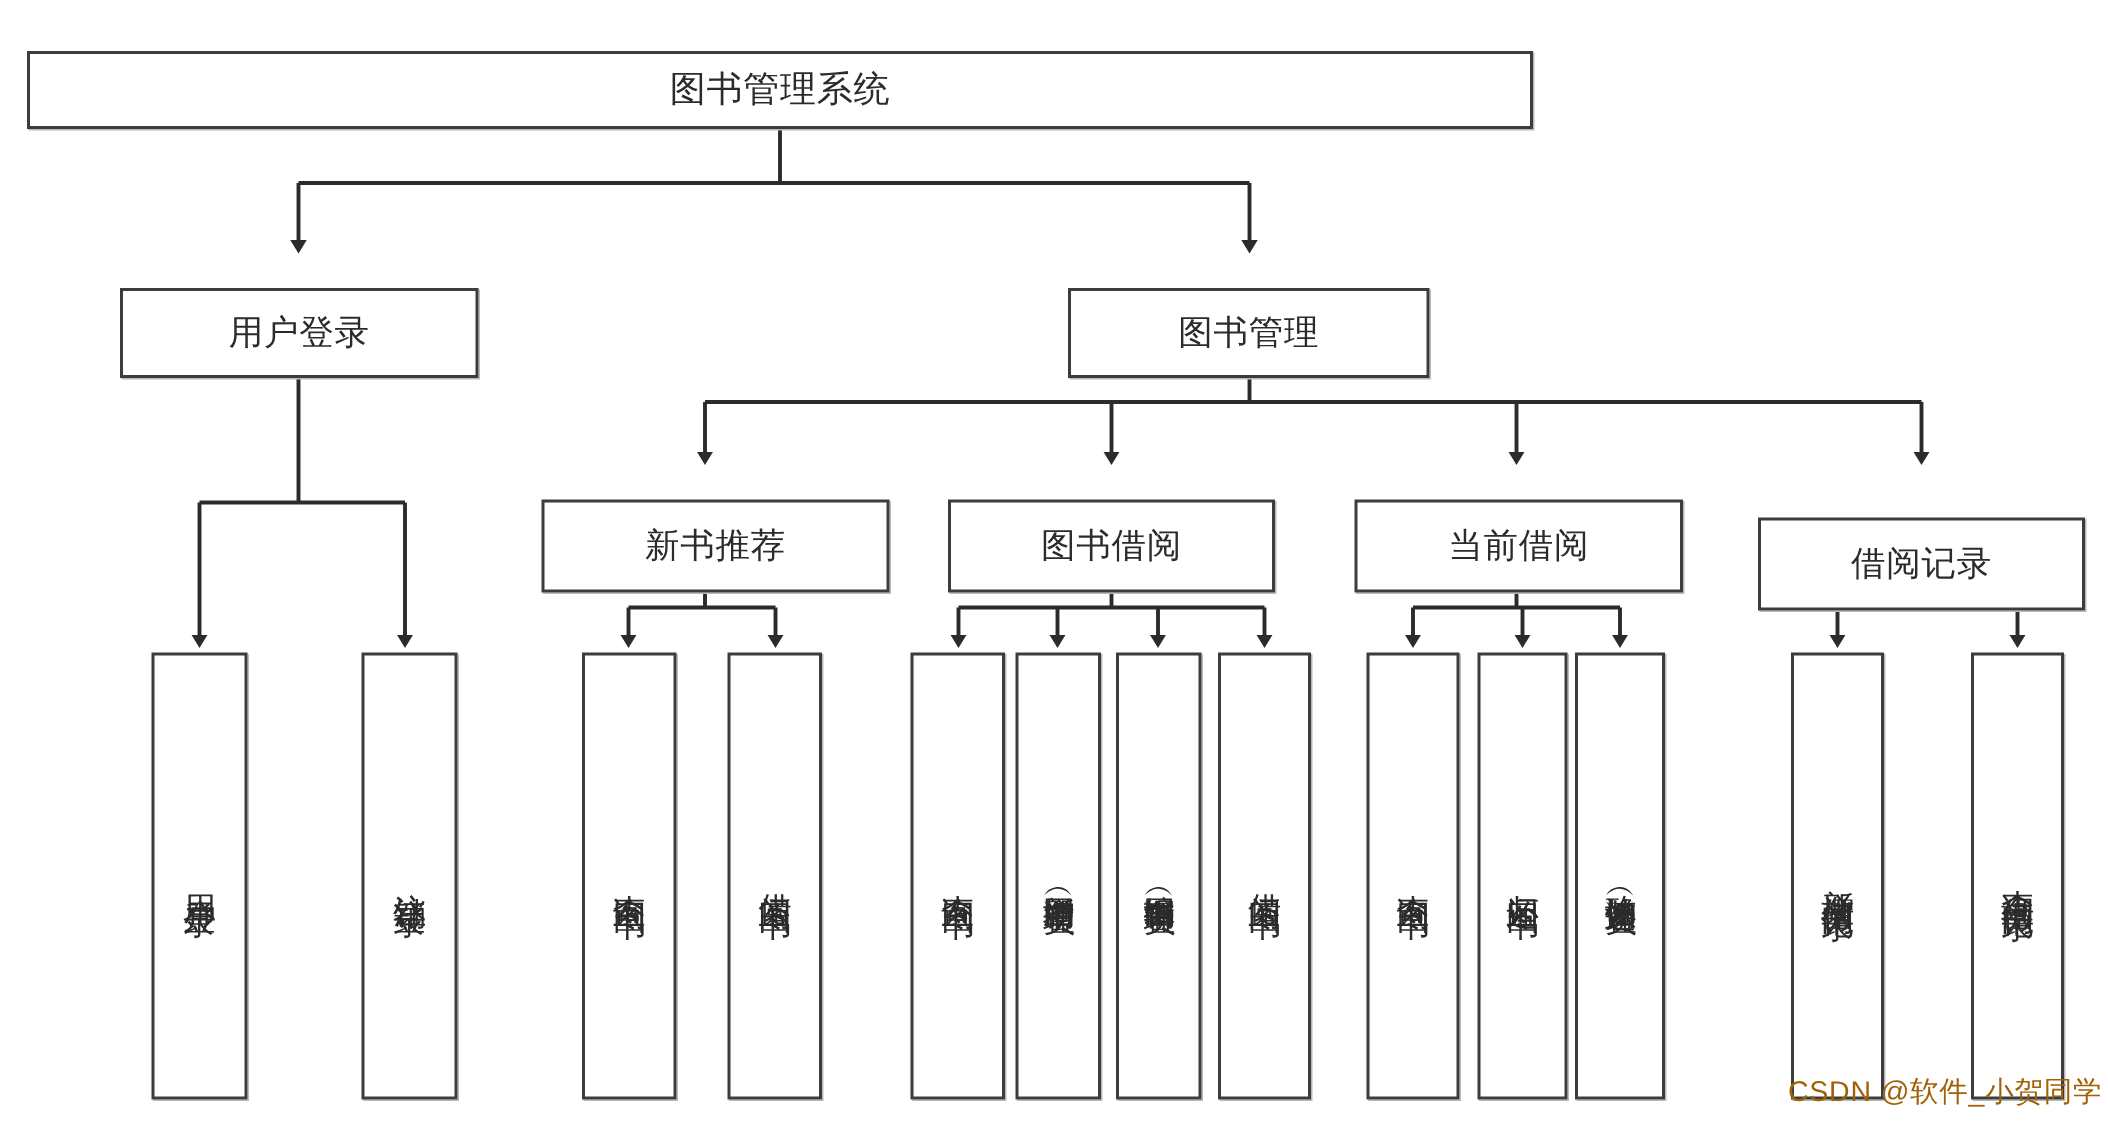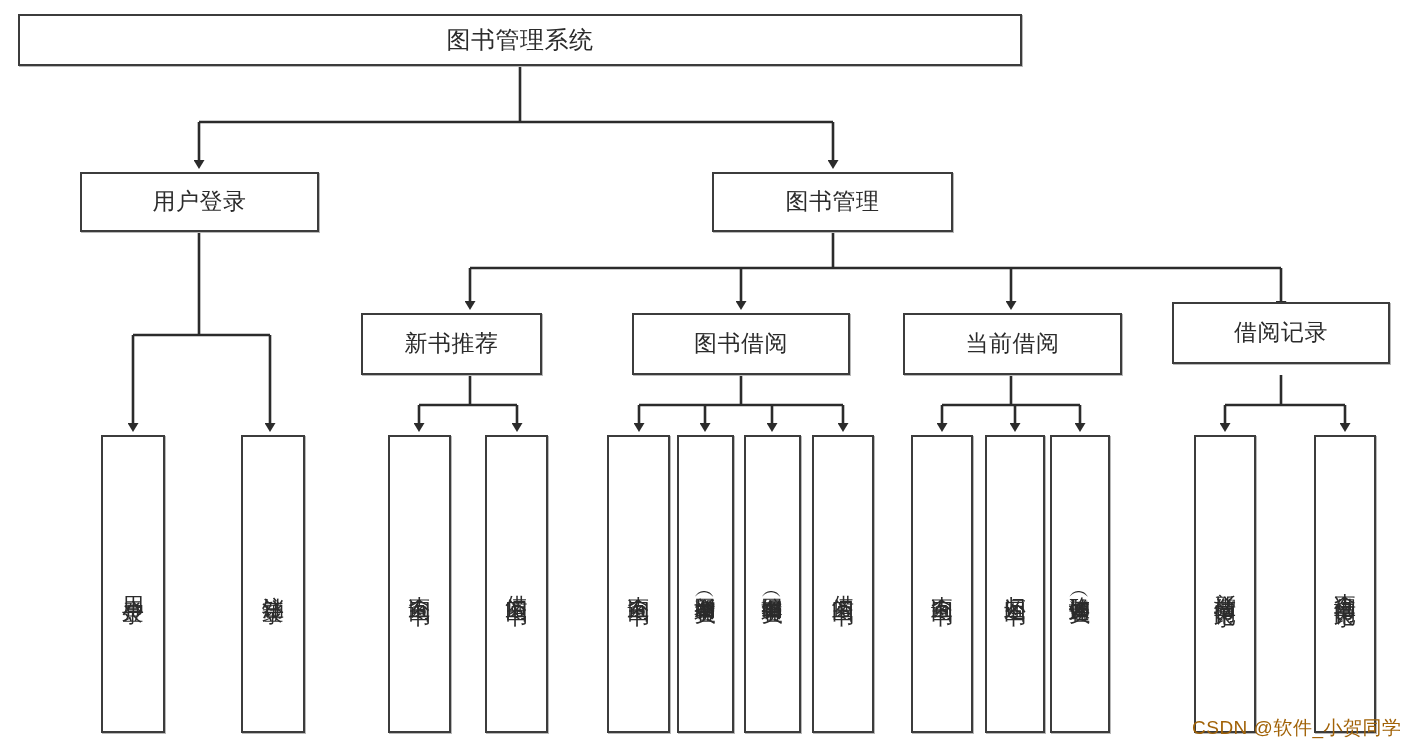--- a/index.html
+++ b/index.html
@@ -34,20 +34,21 @@
     display: flex;
     align-items: center;
     justify-content: center;
     color: #2b2b2b;
     text-align: center;
   }
   .node.h-node {
     font-size: 23px;
     letter-spacing: 0.5px;
     line-height: 1.2;
+    margin-top: 20px;
   }
   .node.root {
     font-size: 24px;
   }
   .node.v-node {
     font-size: 22px;
     writing-mode: vertical-rl;
     text-orientation: upright;
     letter-spacing: 3px;
     padding: 6px 0;
@@ -129,30 +130,30 @@
     <span>图书管理系统</span>
   </div>
 
   <div class="node h-node" style="left:80px; top:172px; width:239px; height:60px;">
     <span>用户登录</span>
   </div>
   <div class="node h-node" style="left:712px; top:172px; width:241px; height:60px;align-items:center;">
     <span>图书管理</span>
   </div>
 
-  <div class="node h-node" style="left:361px; top:313px; width:181px; height:62px;">
+  <div class="node h-node" style="left:361px; top:313px; width:232px; height:62px;">
     <span>新书推荐</span>
   </div>
   <div class="node h-node" style="left:632px; top:313px; width:218px; height:62px;justify-content:center;">
     <span>图书借阅</span>
   </div>
   <div class="node h-node" style="left:903px; top:313px; width:219px; height:62px;">
     <span>当前借阅</span>
   </div>
-  <div class="node h-node" style="left:1172px; top:302px; width:218px; height:62px;">
+  <div class="node h-node" style="left:1172px; top:325px; width:218px; height:62px;">
     <span>借阅记录</span>
   </div>
 
   <div class="node v-node" style="left:101px; top:435px; width:64px; height:298px;">
     <span class="vlabel">用户登录</span>
   </div>
   <div class="node v-node" style="left:241px; top:435px; width:64px; height:298px;">
     <span class="vlabel">注销登录</span>
   </div>
 

